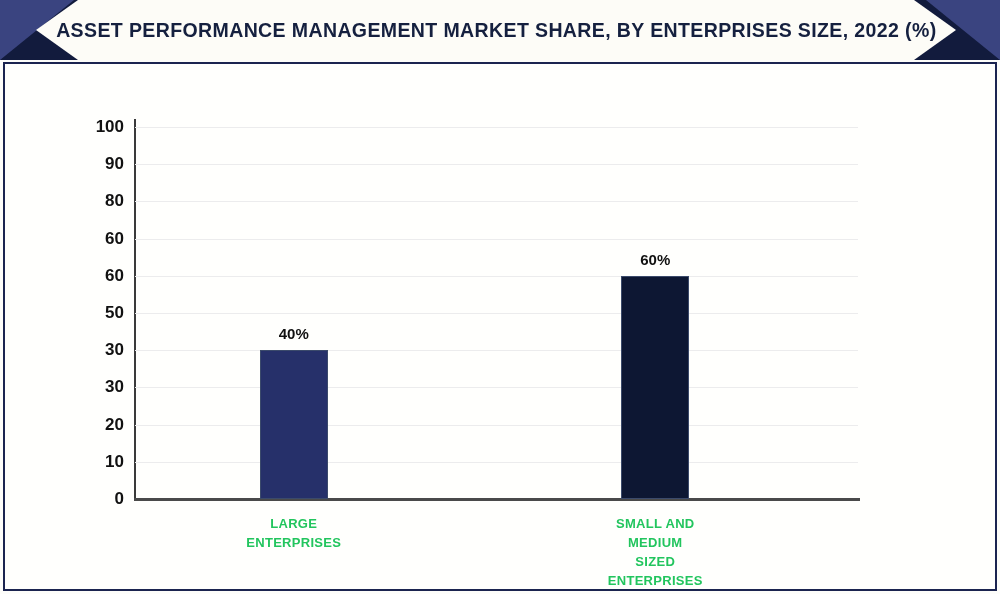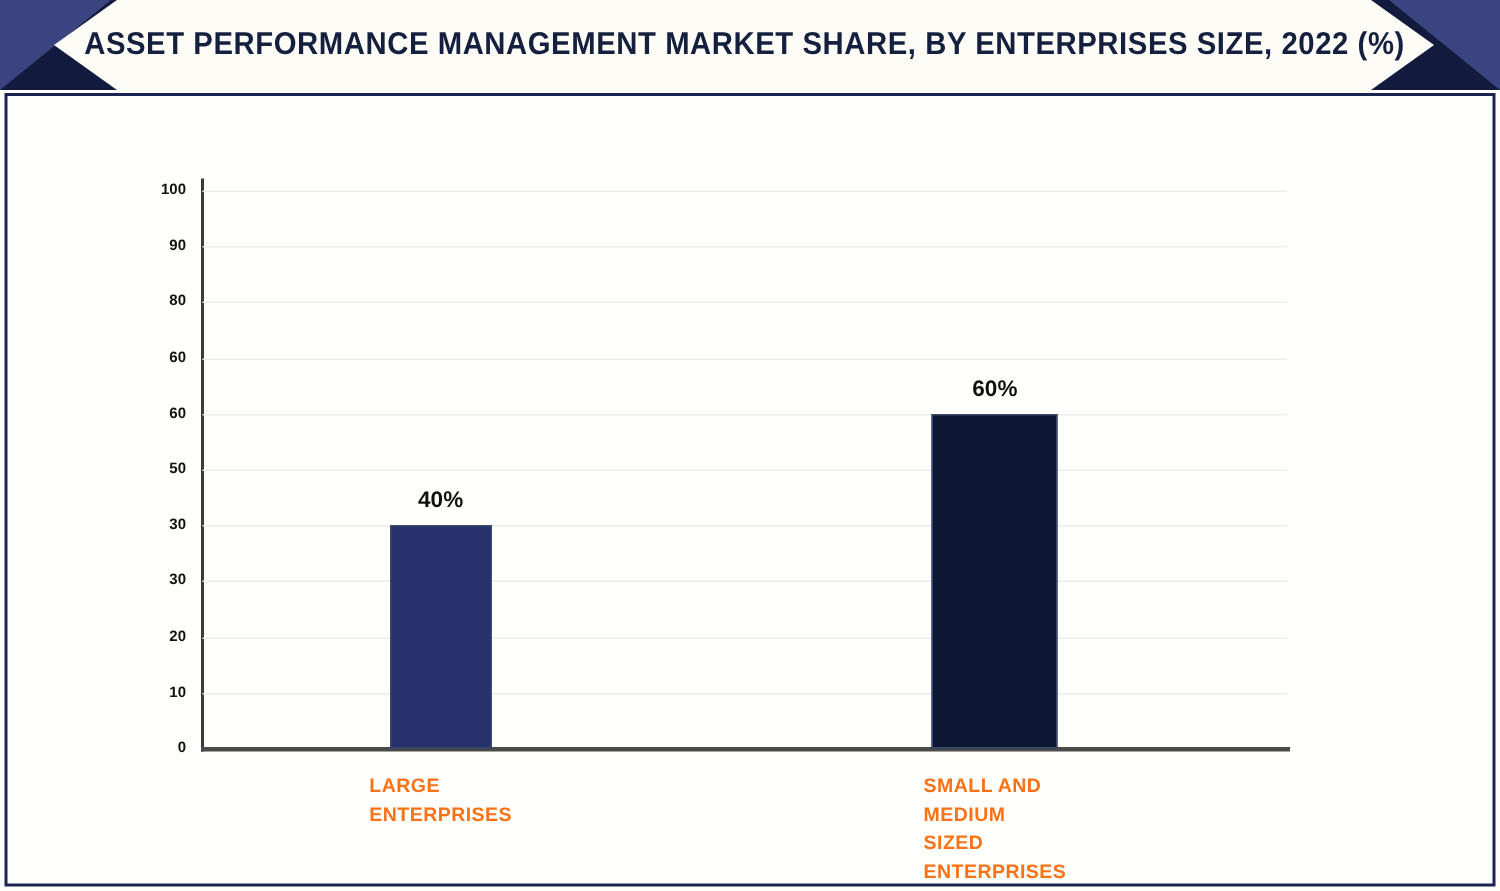--- a/index.html
+++ b/index.html
@@ -116,21 +116,21 @@
     height: 3px;
     background: #4a4a4a;
   }
 
   .ytick {
     position: absolute;
     right: 100%;
     margin-right: 11px;
     transform: translateY(-50%);
     font-family: "Liberation Sans Narrow", "Liberation Sans", sans-serif;
-    font-size: 10px;
+    font-size: 17px;
     font-weight: bold;
     color: #111;
     white-space: nowrap;
   }
 
   .bar {
     position: absolute;
     bottom: 0;
     border: 1px solid #3b4a6b;
   }
@@ -150,21 +150,22 @@
 
   .cat-label {
     position: absolute;
     top: 100%;
     left: 50%;
     transform: translateX(-50%);
     margin-top: 17px;
     font-family: "Liberation Sans Narrow", "Liberation Sans", sans-serif;
     font-size: 13px;
     font-weight: bold;
-    color: #f97316;
+    color: #22c55e;
+    text-align: center;
     line-height: 1.45;
     letter-spacing: 0.3px;
     white-space: pre-line;
     text-transform: uppercase;
   }
 
   
   .attrib {
     position: absolute;
     right: 14px;
@@ -215,21 +216,21 @@
           <div class="ytick" style="top: 260.4px;">30</div>
           <div class="gridline" style="top: 297.6px;"></div>
           <div class="ytick" style="top: 297.6px;">20</div>
           <div class="gridline" style="top: 334.8px;"></div>
           <div class="ytick" style="top: 334.8px;">10</div>
           <div class="ytick" style="top: 372px;">0</div>
           <div class="bar" style="left: 124.75px; width: 68px; height: 148.8px; background: rgb(38, 48, 106);">
             <div class="bar-label">40%</div>
             <div class="cat-label">LARGE ENTERPRISES</div>
           </div>
-          <div class="bar" style="left: 486.25px; width: 84px; height: 223.2px; background: rgb(13, 23, 51);">
+          <div class="bar" style="left: 486.25px; width: 68px; height: 223.2px; background: rgb(13, 23, 51);">
             <div class="bar-label">60%</div>
             <div class="cat-label">SMALL AND MEDIUM
 SIZED ENTERPRISES</div>
           </div>
         </div>
 
     </div>
 
   </div>
 

